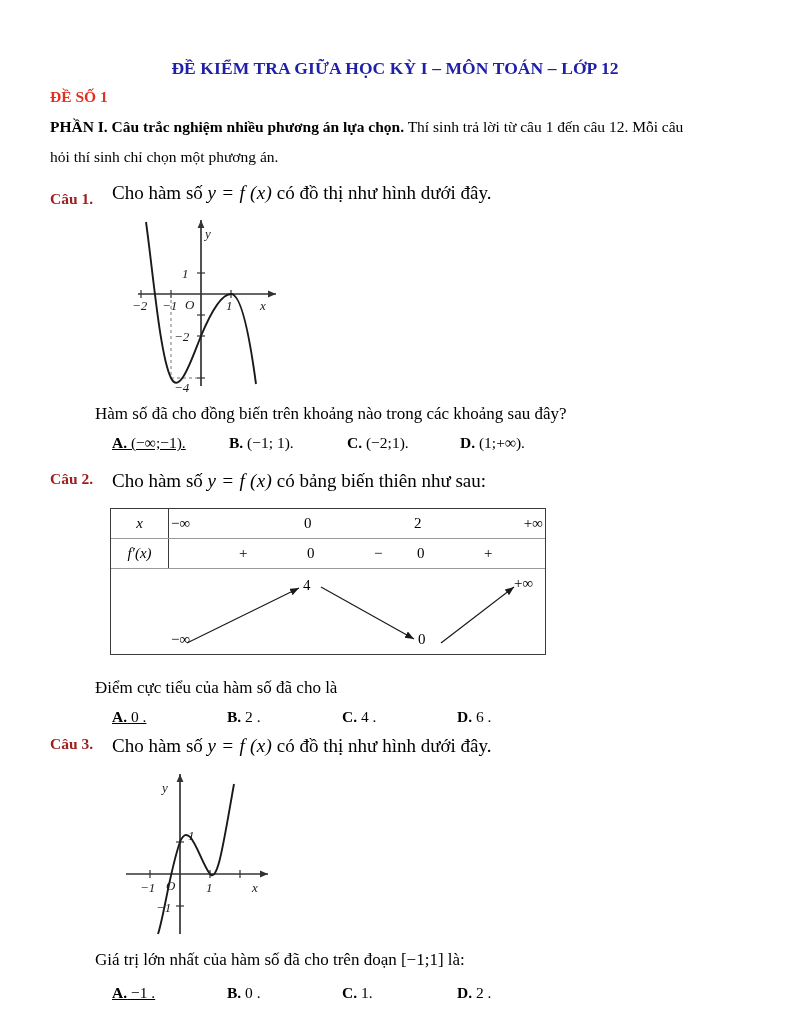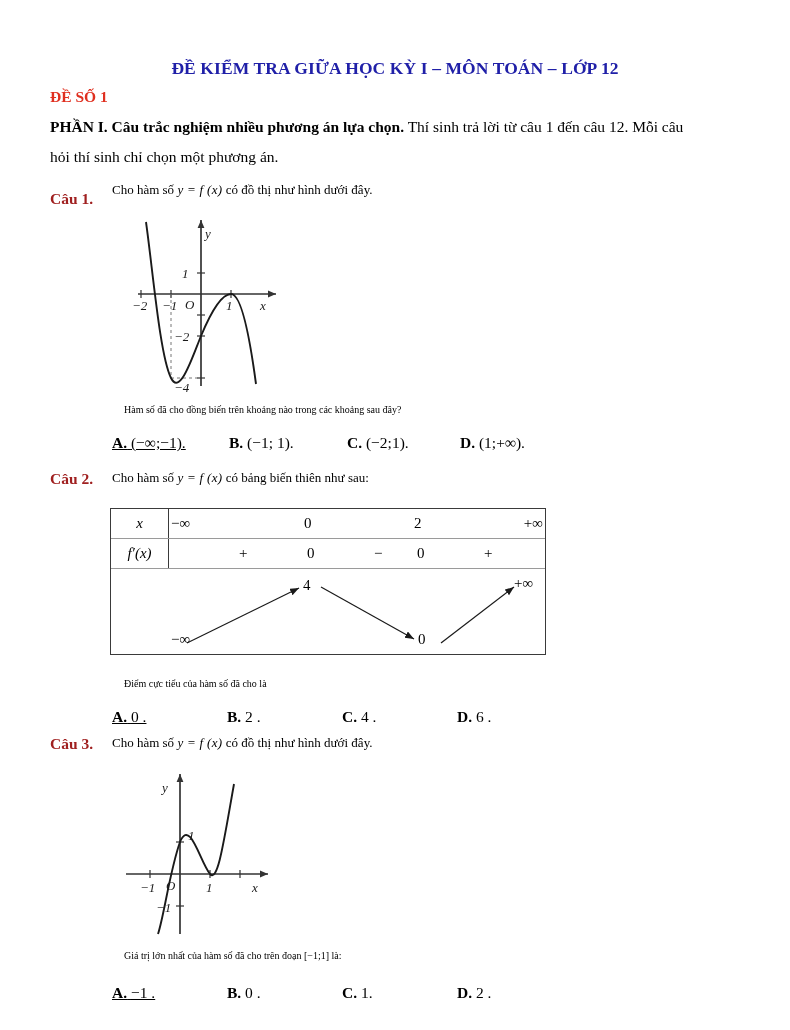--- a/index.html
+++ b/index.html
@@ -51,30 +51,30 @@
     line-height: 30px;
   }
   .q-label {
     position: absolute;
     color: #A02020;
     font-weight: bold;
     font-size: 15.5px;
   }
   .q-stem {
     position: absolute;
-    font-size: 13px;
+    font-size: 19px;
   }
   .fn {
     font-style: italic;
     letter-spacing: 0.3px;
   }
   .prompt {
     position: absolute;
-    left: 124px;
-    font-size: 10px;
+    left: 95px;
+    font-size: 17px;
   }
   .answers {
     position: absolute;
     left: 112px;
     font-size: 15.5px;
     width: 640px;
   }
   .answers .opt {
     position: absolute;
     white-space: nowrap;

